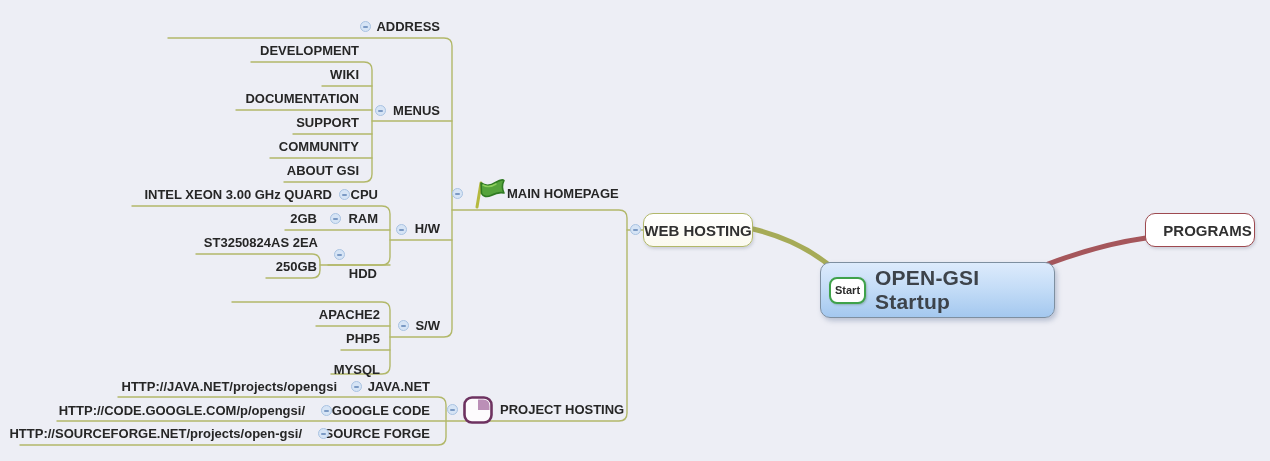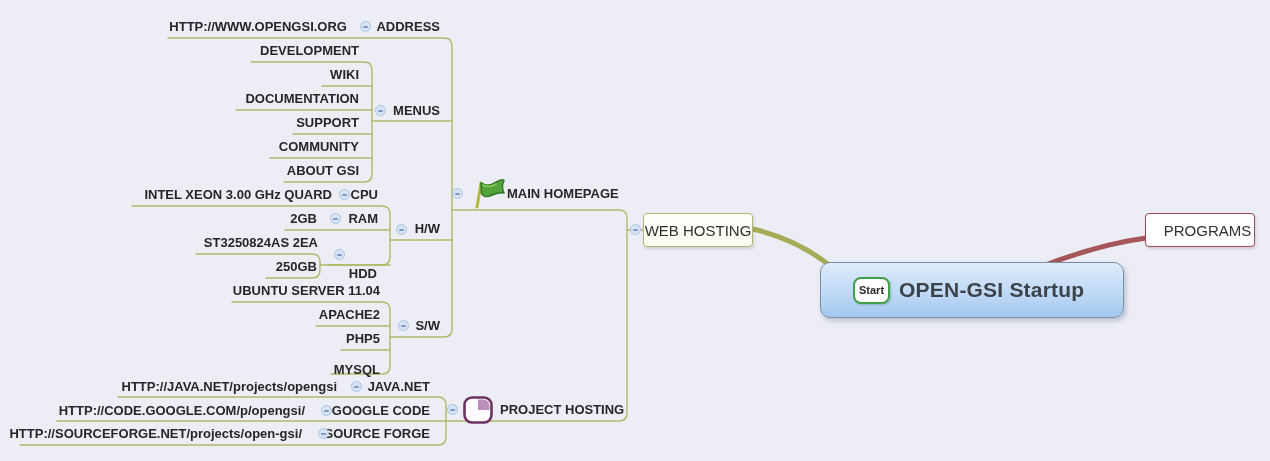--- a/index.html
+++ b/index.html
@@ -15,33 +15,33 @@
   }
   .collapse{
     position:absolute; width:11px; height:11px; border-radius:50%;
     background:#d6e4f5; border:1px solid #a9c3e2; box-sizing:border-box; cursor:pointer;
   }
   .collapse::after{
     content:""; position:absolute; left:2px; right:2px; top:4px; height:2px;
     background:#7b9ac4; border-radius:1px;
   }
   .box{
-    position:absolute; box-sizing:border-box; border-radius:4px;
+    position:absolute; box-sizing:border-box; border-radius:10px;
     display:flex; align-items:center; justify-content:center;
-    font-weight:normal; font-size:15px; color:#303030;
+    font-weight:bold; font-size:15px; color:#303030;
     background:linear-gradient(180deg,#ffffff 0%,#fbfaef 100%);
     box-shadow:1px 2px 3px rgba(110,120,140,.25);
   }
   .box.olive{border:1.5px solid #b2b86a;}
   .box.maroon{border:1.5px solid #9e4a50; background:#ffffff;padding-left:15px;}
   #root-topic{
-    position:absolute; left:820px; top:262px; width:304px; height:56px;
+    position:absolute; left:820px; top:262px; width:235px; height:56px;
     box-sizing:border-box; border:1px solid #7e8fa0; border-radius:10px;
     background:linear-gradient(180deg,#ddebfc 0%,#c5ddf7 45%,#a4c8ef 100%);
-    display:flex; align-items:center; padding-left:32px; gap:9px;
+    display:flex; align-items:center; padding-left:8px; gap:9px;
     box-shadow:2px 3px 5px rgba(90,110,145,.35);
   }
   #root-title{font-weight:bold; font-size:21px; color:#3d434a; letter-spacing:.2px;}
   #start-badge{
     box-sizing:border-box; border:2px solid #3fa24b; border-radius:8px;
     background:#ffffff; padding:6px 4px; font-weight:bold; font-size:11px; color:#2b2b2b;
     line-height:11px; box-shadow:1px 1px 2px rgba(60,100,60,.3);
   }
   .icon{position:absolute;}
 </style>
@@ -77,41 +77,39 @@
       <path d="M 316 326 H 390"></path>
       <path d="M 341 350 H 390"></path>
 
       <path d="M 452 210 H 619 Q 627 210 627 218 V 413 Q 627 421 619 421 H 57"></path>
       <path d="M 627 230 H 645"></path>
 
       <path d="M 118 397 H 438 Q 446 397 446 405 V 437 Q 446 445 438 445 H 20"></path>
     </g>
   </svg>
 
-  <div class="lbl" style="right:923px;top:19px;">HTTP://WWW.OPENGSI.ORG</div>
   <div class="lbl" style="right:830px;top:19px;">ADDRESS</div>
 
   <div class="lbl" style="right:911px;top:43px;">DEVELOPMENT</div>
   <div class="lbl" style="right:911px;top:67px;">WIKI</div>
   <div class="lbl" style="right:911px;top:91px;">DOCUMENTATION</div>
   <div class="lbl" style="right:911px;top:115px;">SUPPORT</div>
   <div class="lbl" style="right:911px;top:139px;">COMMUNITY</div>
   <div class="lbl" style="right:911px;top:163px;">ABOUT GSI</div>
   <div class="lbl" style="right:830px;top:103px;margin-left:16px;">MENUS</div>
 
   <div class="lbl" style="right:938px;top:187px;">INTEL XEON 3.00 GHz QUARD</div>
   <div class="lbl" style="right:892px;top:187px;">CPU</div>
   <div class="lbl" style="right:953px;top:211px;">2GB</div>
   <div class="lbl" style="right:892px;top:211px;">RAM</div>
   <div class="lbl" style="right:952px;top:235px;">ST3250824AS 2EA</div>
   <div class="lbl" style="right:893px;top:246px;margin-top:20px;">HDD</div>
   <div class="lbl" style="right:953px;top:259px;">250GB</div>
   <div class="lbl" style="right:830px;top:221px;">H/W</div>
 
-  <div class="lbl" style="right:890px;top:283px;">UBUNTU SERVER 11.04</div>
   <div class="lbl" style="right:890px;top:307px;">APACHE2</div>
   <div class="lbl" style="right:890px;top:331px;">PHP5</div>
   <div class="lbl" style="right:890px;top:362px;">MYSQL</div>
   <div class="lbl" style="right:830px;top:318px;">S/W</div>
 
   <div class="lbl" style="right:933px;top:379px;">HTTP://JAVA.NET/projects/opengsi</div>
   <div class="lbl" style="right:840px;top:379px;">JAVA.NET</div>
   <div class="lbl" style="right:965px;top:403px;">HTTP://CODE.GOOGLE.COM/p/opengsi/</div>
   <div class="lbl" style="right:840px;top:403px;">GOOGLE CODE</div>
   <div class="lbl" style="right:968px;top:426px;">HTTP://SOURCEFORGE.NET/projects/open-gsi/</div>

